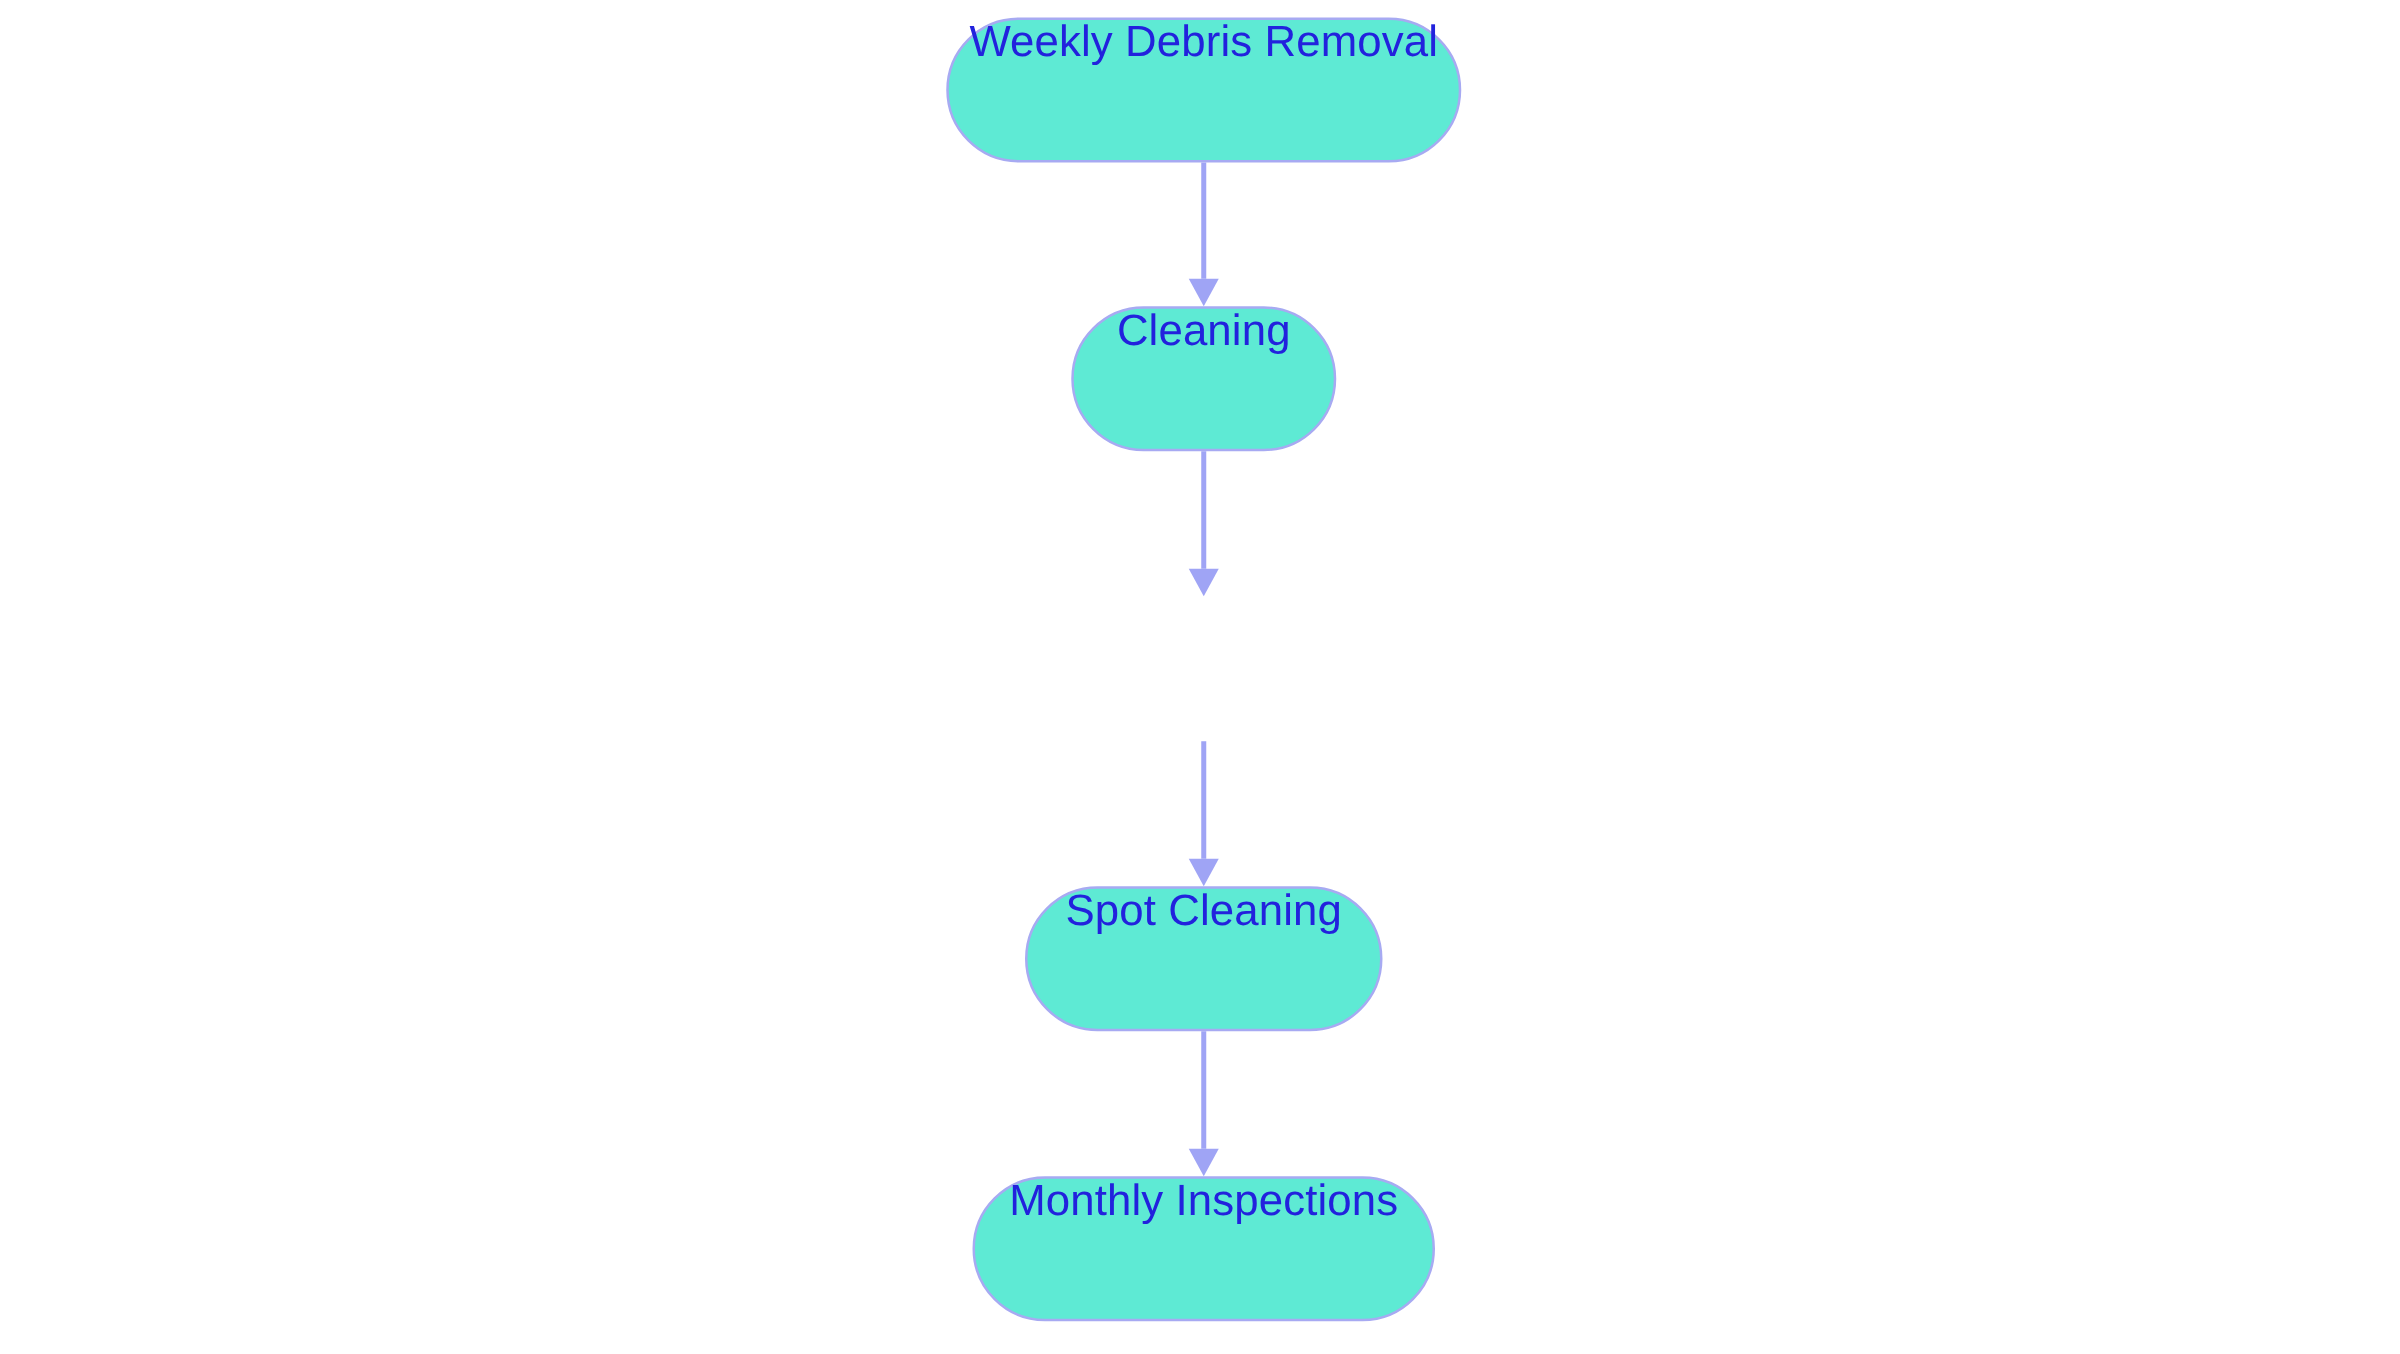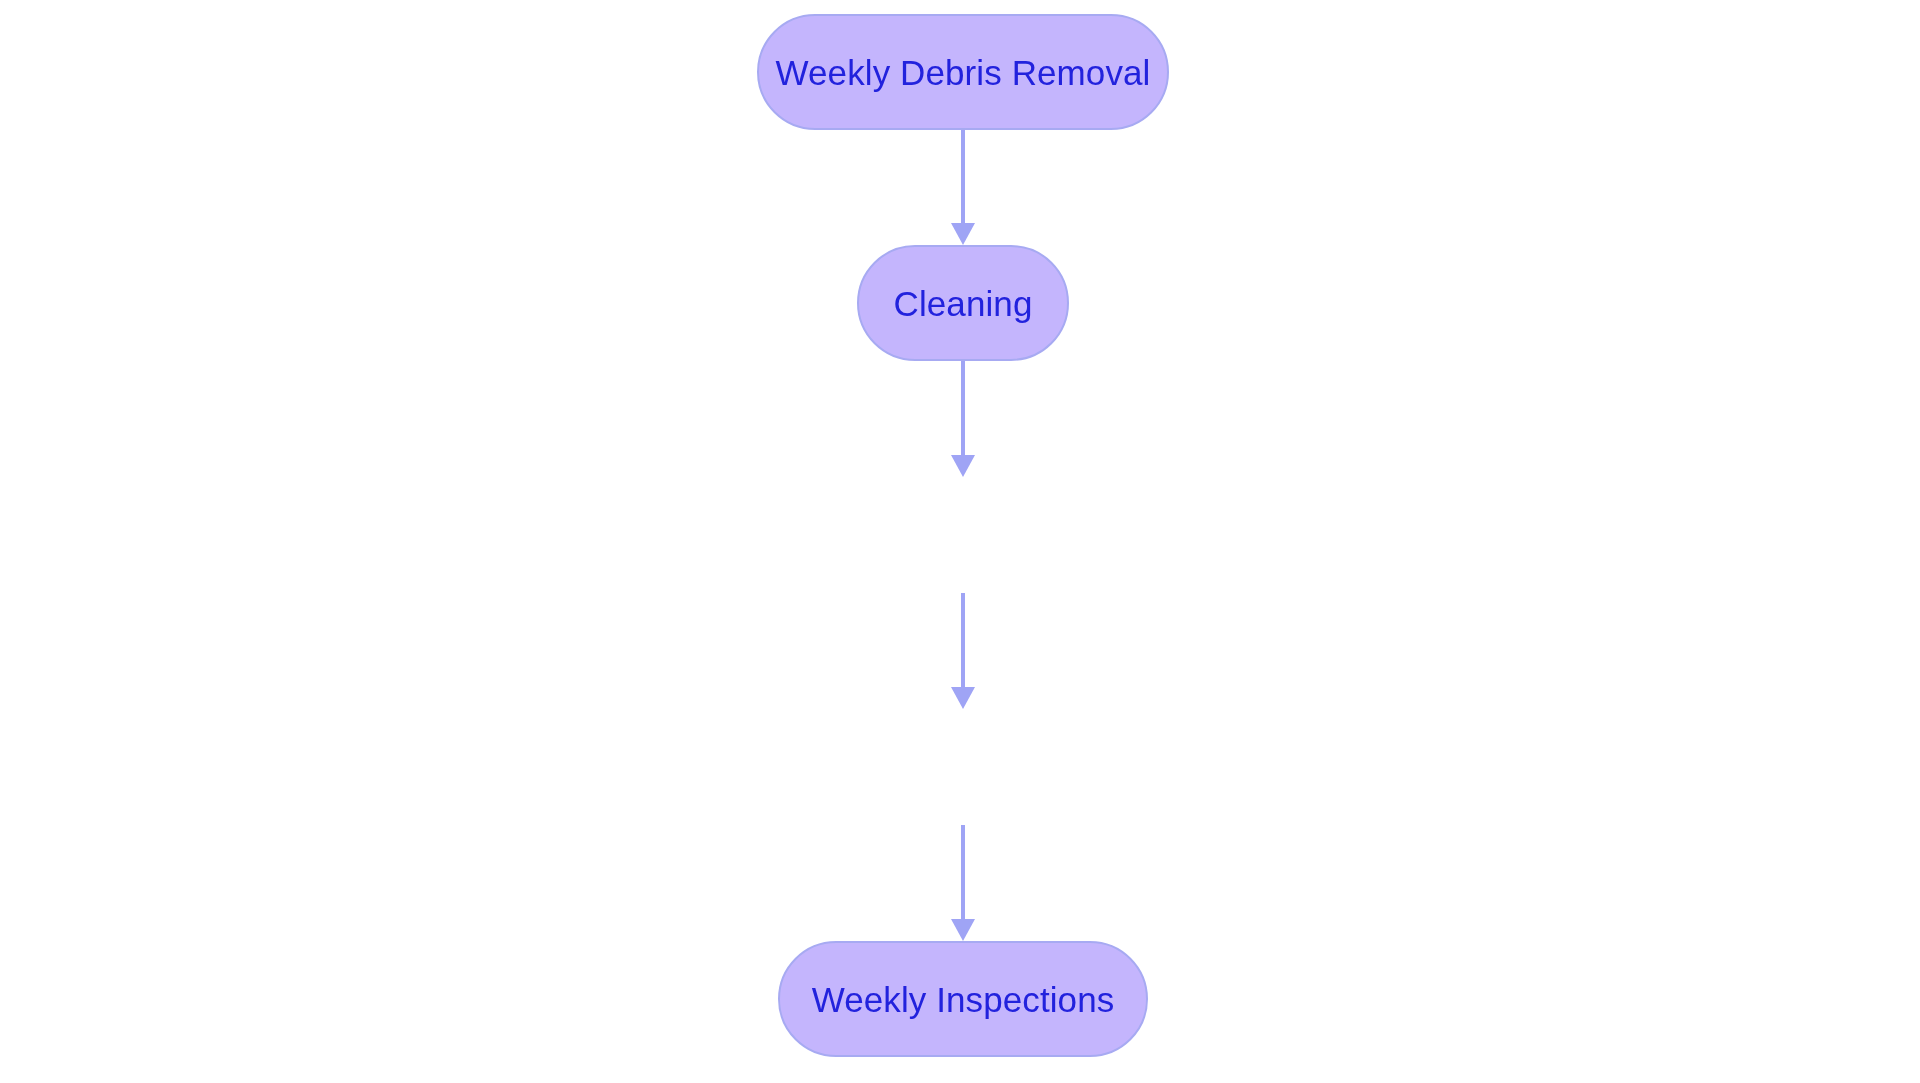--- a/index.html
+++ b/index.html
@@ -29,23 +29,22 @@
     top: 0;
     width: 1920px;
     height: 1083px;
   }
 
   
   .node {
     position: absolute;
     box-sizing: border-box;
     display: flex;
-    align-items: center;
     justify-content: center;
-    background: #c4b5fd;
+    background: #5eead4;
     border: 2px solid #a7aaf2;
     border-radius: 9999px;
     height: 116px;
     transform: translateX(-50%);
   }
   .node-label {
     color: #2222dd;
     font-family: "Liberation Sans", sans-serif;
     font-size: 35px;
     font-weight: 400;
@@ -125,24 +124,27 @@
       <div class="connector-line"></div>
       <div class="connector-head"></div>
     </div>
 
 
     <div class="connector connector-3">
       <div class="connector-line"></div>
       <div class="connector-head"></div>
     </div>
 
+    <div class="node node-4">
+      <span class="node-label">Spot Cleaning</span>
+    </div>
 
     <div class="connector connector-4">
       <div class="connector-line"></div>
       <div class="connector-head"></div>
     </div>
 
     <div class="node node-5">
-      <span class="node-label">Weekly Inspections</span>
+      <span class="node-label">Monthly Inspections</span>
     </div>
 
   </div>
 </div>
 
 </body></html>

